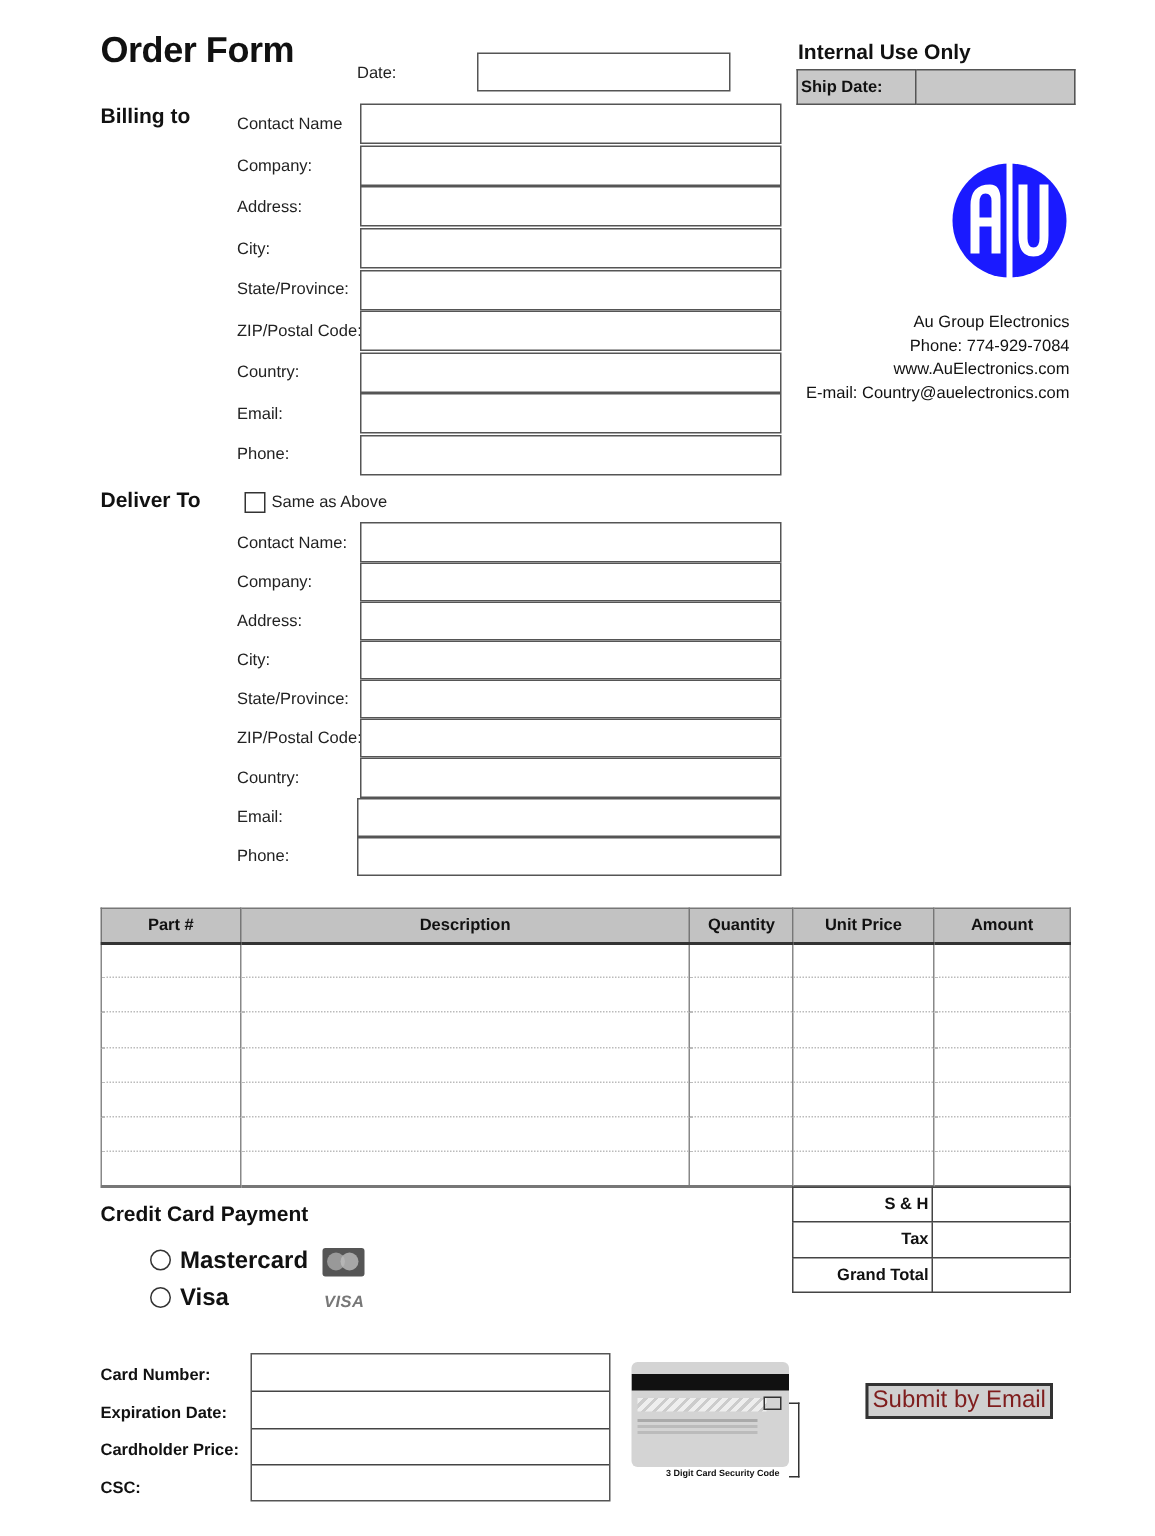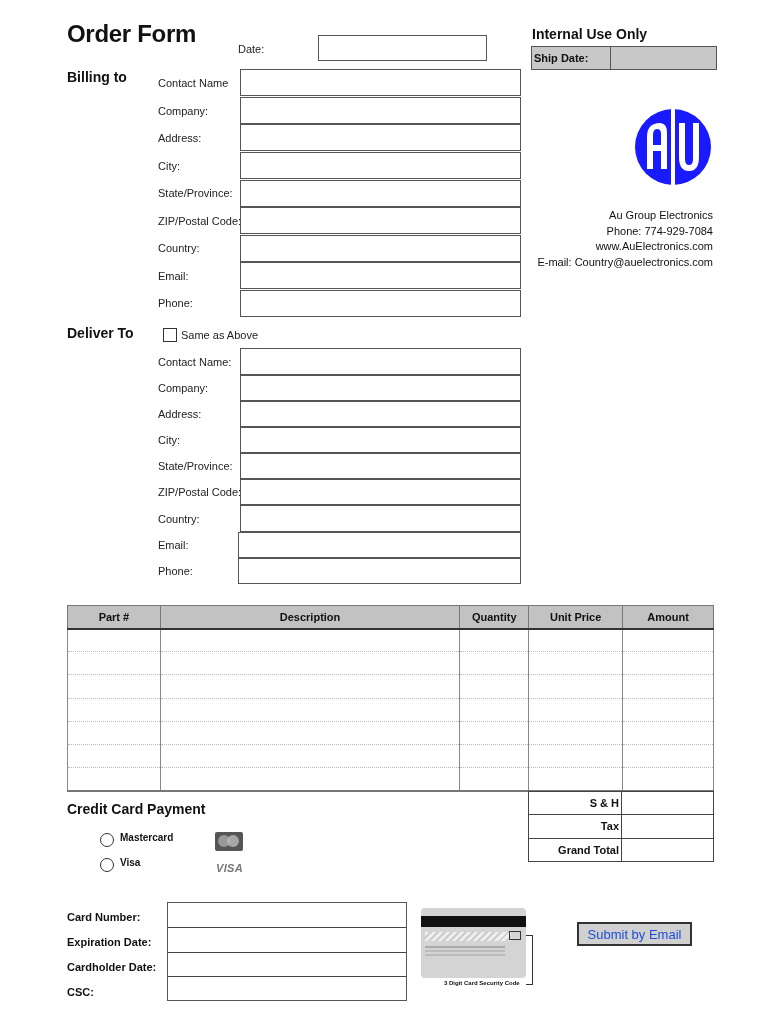--- a/index.html
+++ b/index.html
@@ -20,38 +20,38 @@
   
   .items { position: absolute; left: 67px; top: 605px; width: 647px; border-collapse: collapse; }
   .items th { background: #c2c2c2; font-size: 11px; font-weight: bold; height: 23px; border: 1px solid #777; border-bottom: 2px solid #333; }
   .items td { height: 23.2px; border-left: 1px solid #888; border-right: 1px solid #888; border-bottom: 1px dotted #bbb; }
   .items tr:last-child td { border-bottom: 2px solid #777; }
   .totals { position: absolute; left: 528px; top: 791px; width: 186px; border-collapse: collapse; }
   .totals td { height: 23.3px; border: 1px solid #444; font-size: 11px; font-weight: bold; text-align: right; padding-right: 2px; }
   .totals td.val { width: 92px; border-bottom: 1px dotted #aaa; }
   .totals tr:last-child td { border-bottom: 1px solid #444; margin-top: 28px; }
   .radio { position: absolute; width: 14px; height: 14px; border: 1px solid #333; border-radius: 50%; background: #fff; }
-  .rlabel { position: absolute; font-size: 10px; font-weight: bold; }
+  .rlabel { position: absolute; font-size: 16px; font-weight: bold; }
   .mc-logo { position: absolute; left: 215px; top: 832px; width: 28px; height: 19px; background: #555; border-radius: 2px; }
   .mc-logo::before, .mc-logo::after { content: ""; position: absolute; top: 3px; width: 12px; height: 12px; border-radius: 50%; }
   .mc-logo::before { left: 3px; background: #999; }
   .mc-logo::after { left: 12px; background: #bbb; opacity: 0.8; }
   .visa-logo { position: absolute; left: 216px; top: 862px; font-size: 11px; font-weight: bold; font-style: italic; color: #777; letter-spacing: 0.3px; }
   .cc-label { position: absolute; left: 67px; font-size: 11px; font-weight: bold; }
   .cc-fields { position: absolute; left: 167px; top: 902px; width: 240px; height: 99px; border: 1px solid #555; }
   .cc-fields .row { height: 24.75px; border-bottom: 1px solid #444; }
   .cc-fields .row:last-child { border-bottom: none; }
   .card-img { position: absolute; left: 421px; top: 908px; width: 105px; height: 70px; background: #d4d4d4; border-radius: 4px; overflow: hidden; }
   .card-img .stripe { position: absolute; left: 0; top: 8px; width: 100%; height: 11px; background: #111; }
   .card-img .sig { position: absolute; left: 4px; top: 24px; width: 86px; height: 9px; background: repeating-linear-gradient(135deg, #eee 0 3px, #ccc 3px 5px); }
   .card-img .csc { position: absolute; left: 88px; top: 23px; width: 12px; height: 9px; border: 1px solid #333; }
   .card-img .txt { position: absolute; left: 4px; top: 38px; width: 80px; height: 2px; background: #aaa; box-shadow: 0 4px 0 #bbb, 0 8px 0 #bbb; }
   .csc-line { position: absolute; left: 526px; top: 935px; width: 7px; height: 50px; border-top: 1px solid #333; border-right: 1px solid #333; border-bottom: 1px solid #333; }
   .csc-caption { position: absolute; left: 444px; top: 980px; font-size: 6px; font-weight: bold; }
-  .submit { position: absolute; left: 577px; top: 922px; width: 115px; height: 24px; background: #d0d0d0; border: 2px solid #333; font-family: "Liberation Sans", sans-serif; font-size: 13px; color: #1d4ed8; cursor: pointer; }
+  .submit { position: absolute; left: 577px; top: 922px; width: 125px; height: 24px; background: #d0d0d0; border: 2px solid #333; font-family: "Liberation Sans", sans-serif; font-size: 16px; color: #7f1d1d; cursor: pointer; }
 </style>
 </head>
 <body>
 
 <div class="abs title">Order Form</div>
 <div class="abs lbl" style="left:238px; top:43px;">Date:</div>
 <div class="field" style="left:318px; top:35px; width:169px; height:26px;"><input value="" style=""></div>
 
 <div class="abs h2" style="left:532px; top:26px;">Internal Use Only</div>
 <table class="iu-table">
@@ -206,21 +206,21 @@
 <div class="abs h2" style="left:67px; top:801px;">Credit Card Payment</div>
 <div class="radio" style="left:100px; top:833px;"></div>
 <div class="rlabel" style="left:120px; top:832px;">Mastercard</div>
 <div class="radio" style="left:100px; top:858px;"></div>
 <div class="rlabel" style="left:120px; top:857px;">Visa</div>
 <div class="mc-logo"></div>
 <div class="visa-logo">VISA</div>
 
 <div class="cc-label" style="top:911px;">Card Number:</div>
 <div class="cc-label" style="top:936px;">Expiration Date:</div>
-<div class="cc-label" style="top:961px;">Cardholder Date:</div>
+<div class="cc-label" style="top:961px;">Cardholder Price:</div>
 <div class="cc-label" style="top:986px;">CSC:</div>
 <div class="cc-fields">
   <div class="row"></div>
   <div class="row"></div>
   <div class="row"></div>
   <div class="row"></div>
 </div>
 
 <div class="card-img">
   <div class="stripe"></div>

